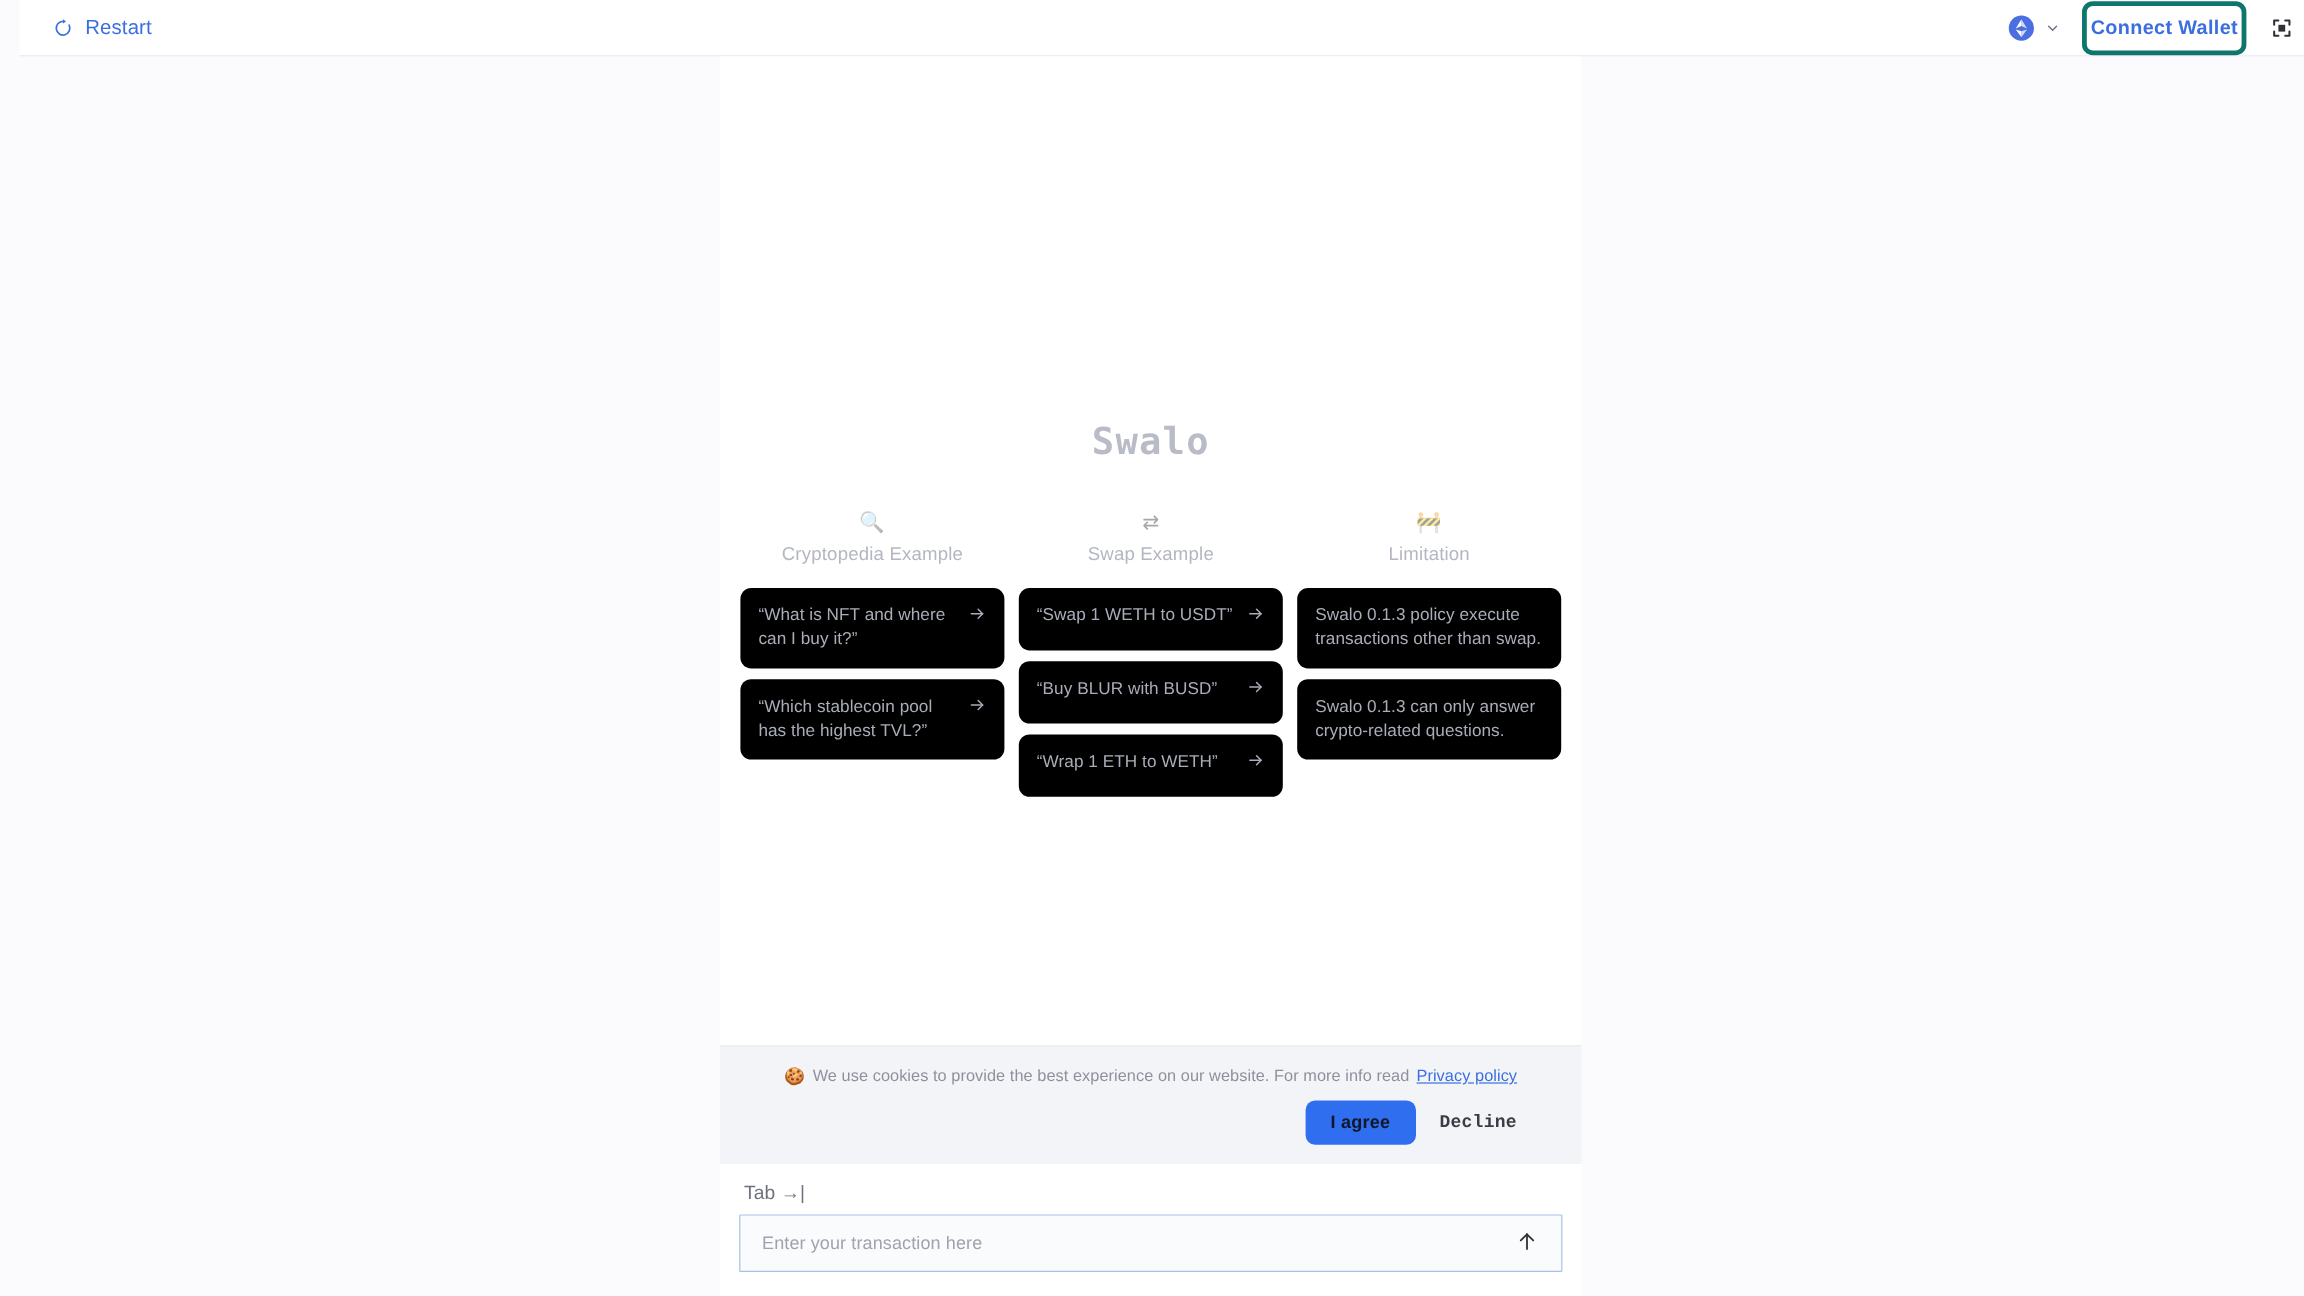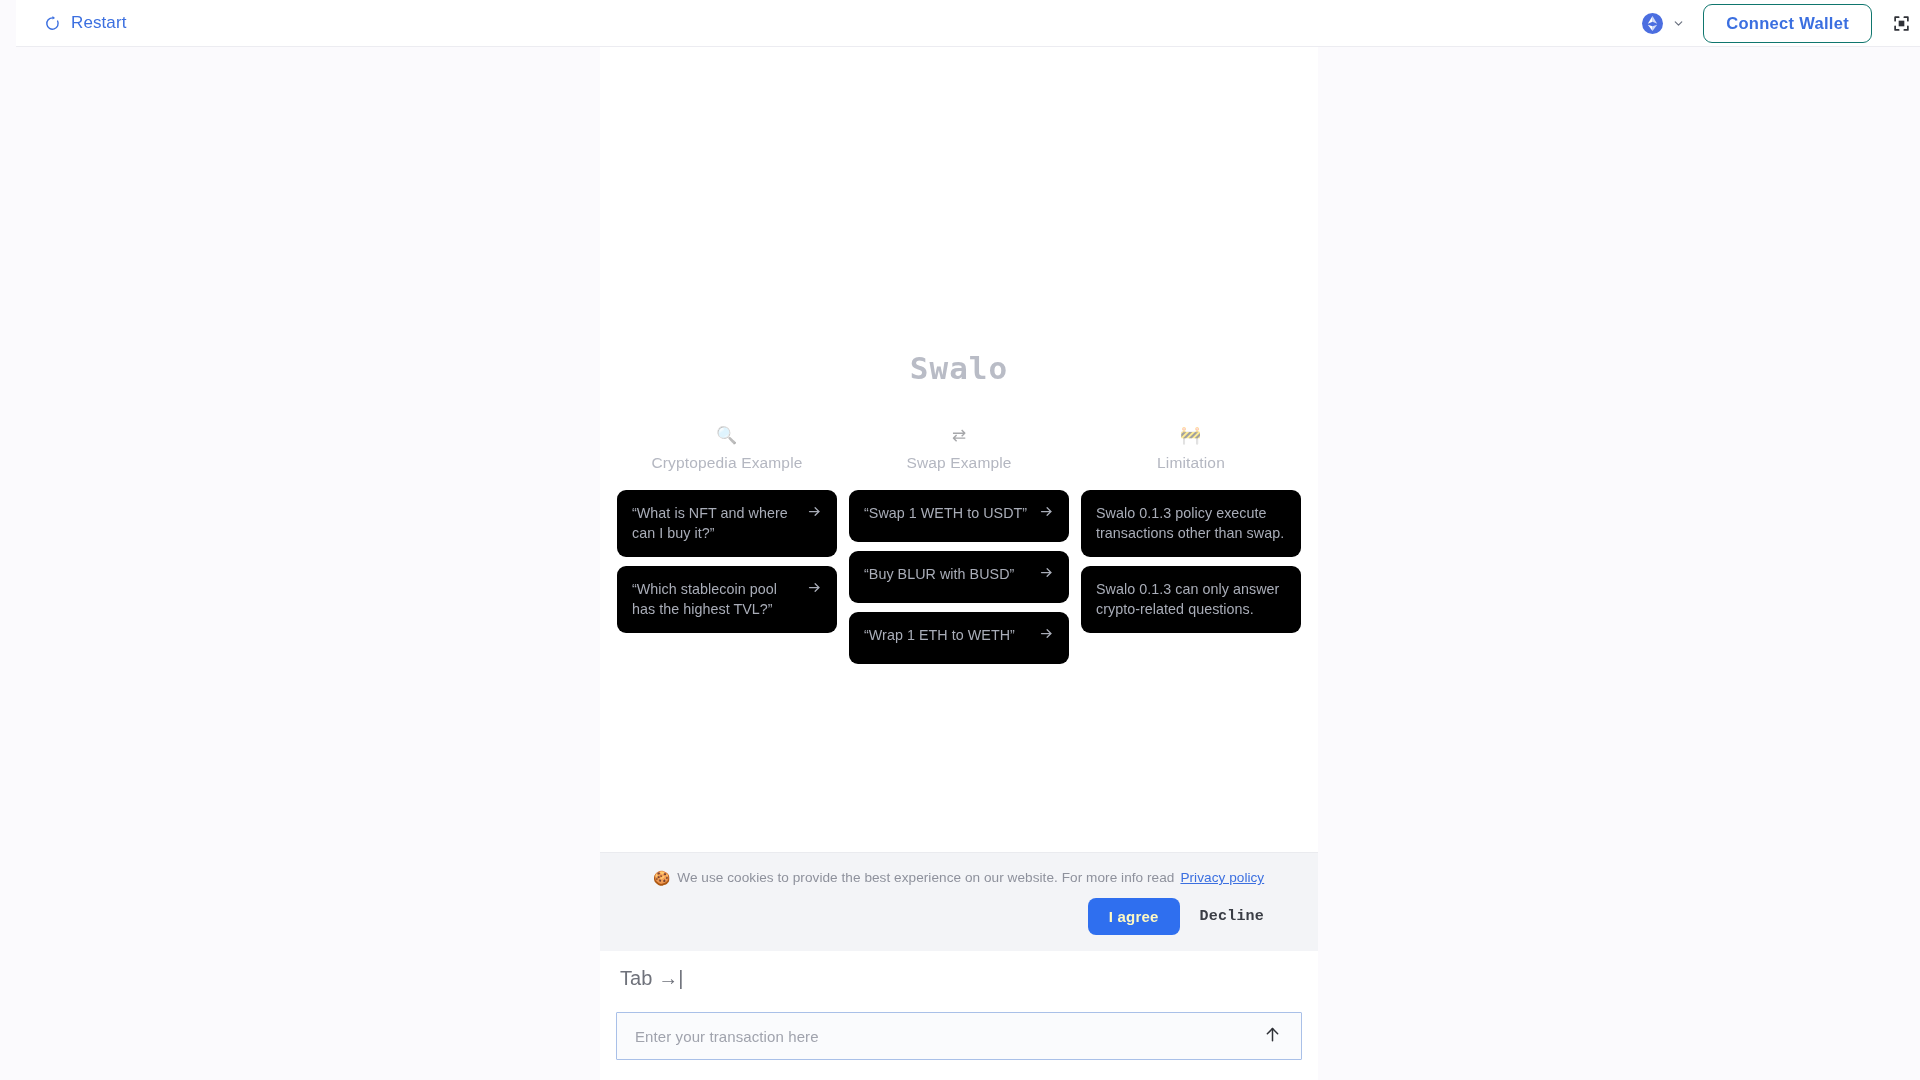--- a/index.html
+++ b/index.html
@@ -65,28 +65,28 @@
     width: 21px; height: 21px;
     border-radius: 50%;
     background: #4b6ee0;
     display: flex;
     align-items: center;
     justify-content: center;
   }
   .chevron { display: flex; align-items: center; color: #6b7280; }
 
   .connect-wallet {
-    border: 1px solid #0f766e;
+    border: 4px solid #0f766e;
     border-radius: 9px;
     background: #ffffff;
     color: #3b6fe0;
     font-size: 16.5px;
     font-weight: 700;
     letter-spacing: .3px;
-    padding: 9px 22px;
+    padding: 9px 3px;
     cursor: pointer;
     font-family: inherit;
     white-space: nowrap;
   }
 
   .fullscreen-btn {
     display: flex;
     align-items: center;
     justify-content: center;
     width: 30px; height: 30px;
@@ -218,21 +218,21 @@
   .cookie-actions {
     display: flex;
     align-items: center;
     justify-content: flex-end;
     gap: 16px;
     margin-top: 13px;
     padding-right: 28px;
   }
   .btn-agree {
     background: #2f6fef;
-    color: #fef9c3;
+    color: #0f172a;
     border: none;
     border-radius: 8px;
     font-size: 15px;
     font-weight: 700;
     letter-spacing: .2px;
     padding: 10px 21px;
     cursor: pointer;
     font-family: inherit;
   }
   .btn-decline {
@@ -246,24 +246,24 @@
     font-family: Liberation Mono, monospace;
     padding: 10px 4px;
   }
 
   
   .composer {
     background: #ffffff;
     padding: 16px 16px 20px 16px;
   }
   .tab-hint {
-    font-size: 20px;
+    font-size: 16px;
     color: #6f727b;
     letter-spacing: .1px;
-    margin: 0 0 22px 4px;
+    margin: 0 0 8px 4px;
   }
   .input-wrap {
     position: relative;
     display: flex;
     align-items: center;
     border: 1.5px solid #a9c0e8;
     border-radius: 1px;
     background: #fafbfd;
     height: 48px;
     padding: 0 16px 0 18px;

